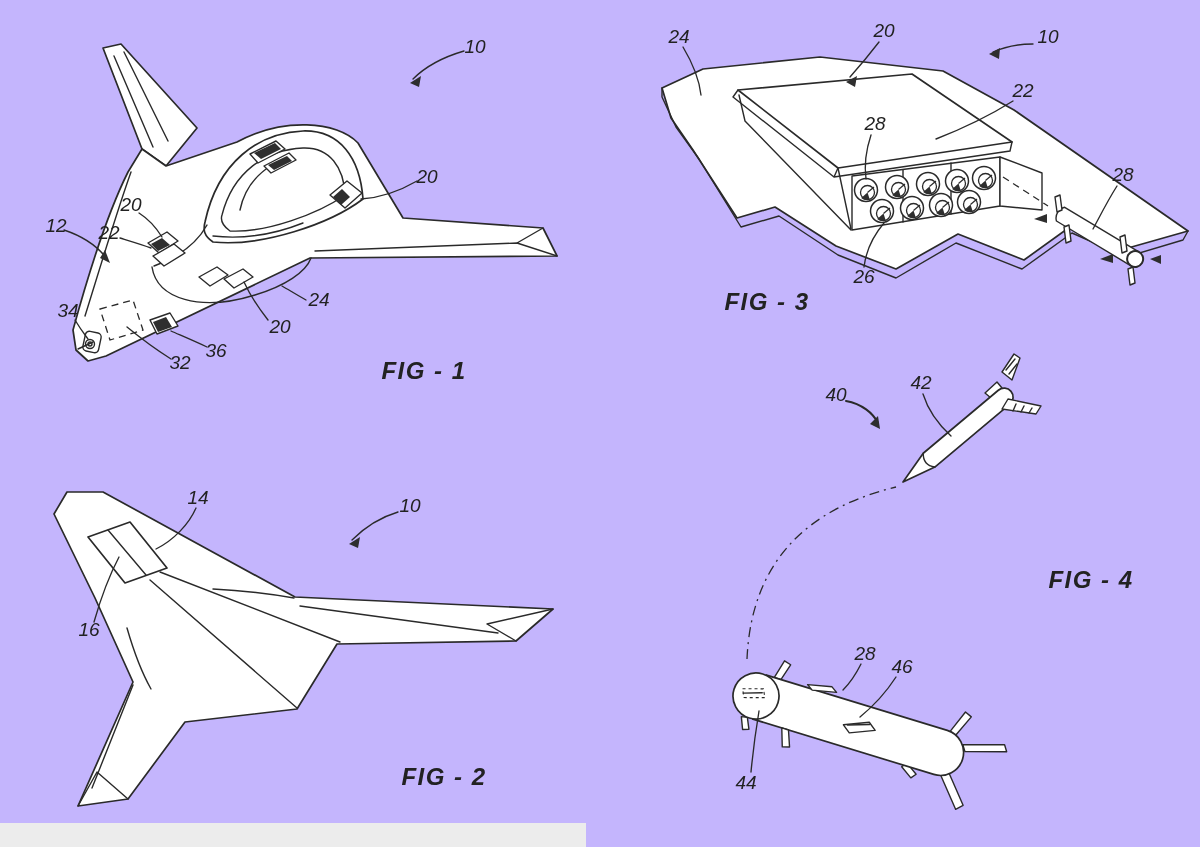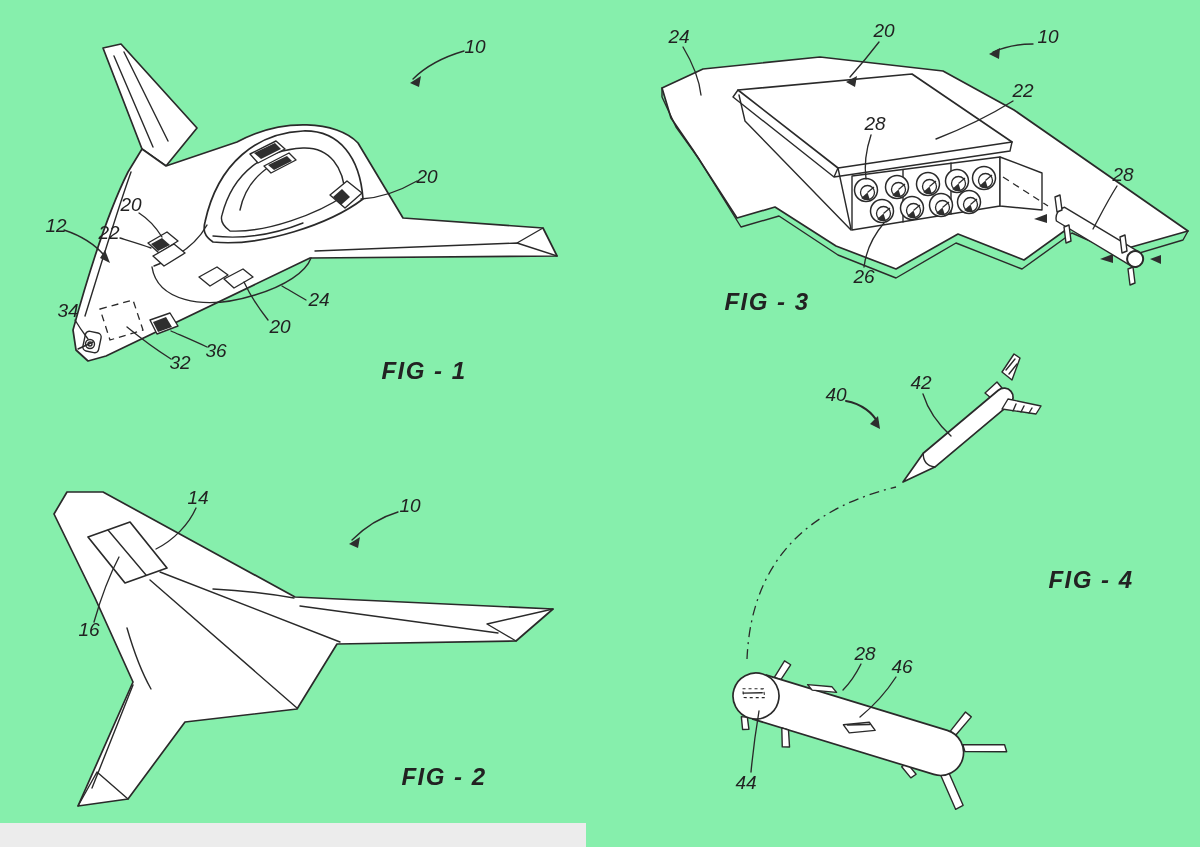--- a/index.html
+++ b/index.html
@@ -1,16 +1,16 @@
 <!DOCTYPE html>
 <html><head>
 <meta charset="utf-8">
 <style>
   html,body{margin:0;padding:0;background:#fff;}
-  .sheet{position:relative;width:1200px;height:847px;background:#86efac;overflow:hidden;
+  .sheet{position:relative;width:1200px;height:847px;background:#c4b5fd;overflow:hidden;
          font-family:"Liberation Sans",sans-serif;text-decoration:underline;}
   svg{position:absolute;inset:0;display:block;}
   .ln{fill:none;stroke:#2a2a2a;stroke-width:1.7;stroke-linejoin:round;stroke-linecap:round;}
   .ln2{fill:none;stroke:#2a2a2a;stroke-width:1.4;stroke-linejoin:round;stroke-linecap:round;}
   .solid{fill:#ffffff;stroke:#2a2a2a;stroke-width:1.7;stroke-linejoin:round;}
   .solid2{fill:#ffffff;stroke:#2a2a2a;stroke-width:1.4;stroke-linejoin:round;}
   .dark{fill:#2e2e2e;stroke:none;}
   .leader{fill:none;stroke:#2a2a2a;stroke-width:1.35;stroke-linecap:round;}
   .dash{fill:none;stroke:#2a2a2a;stroke-width:1.3;stroke-dasharray:7 5;}
   .dashdot{fill:none;stroke:#2a2a2a;stroke-width:1.3;stroke-dasharray:10 5 2 5;}

